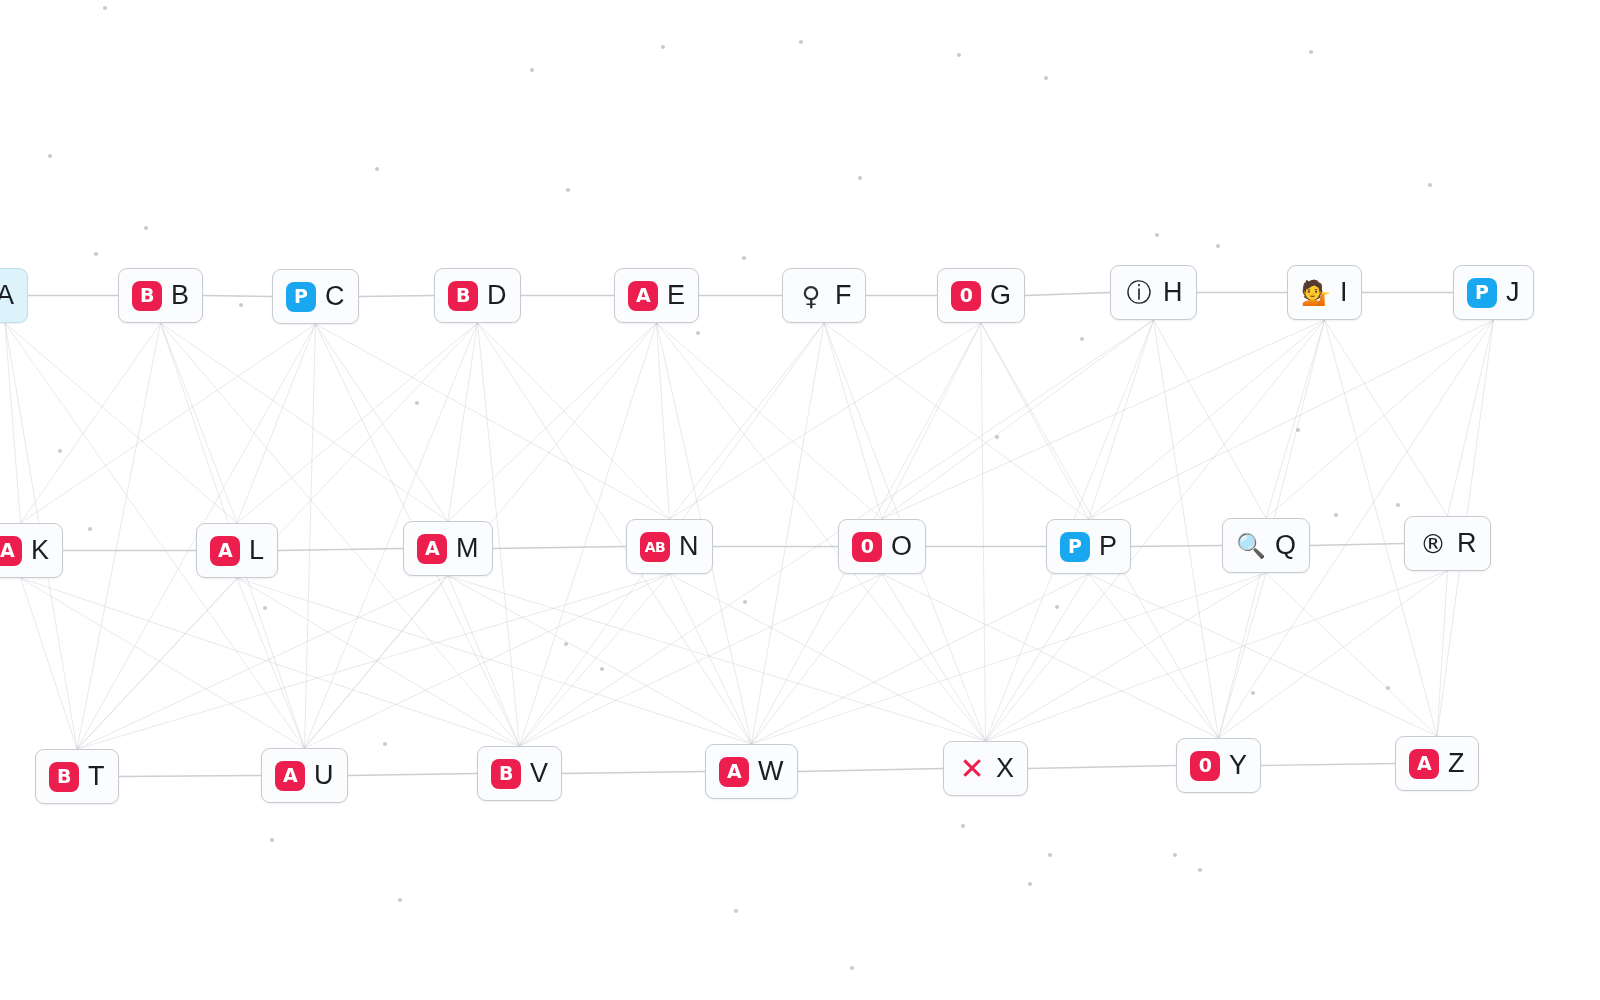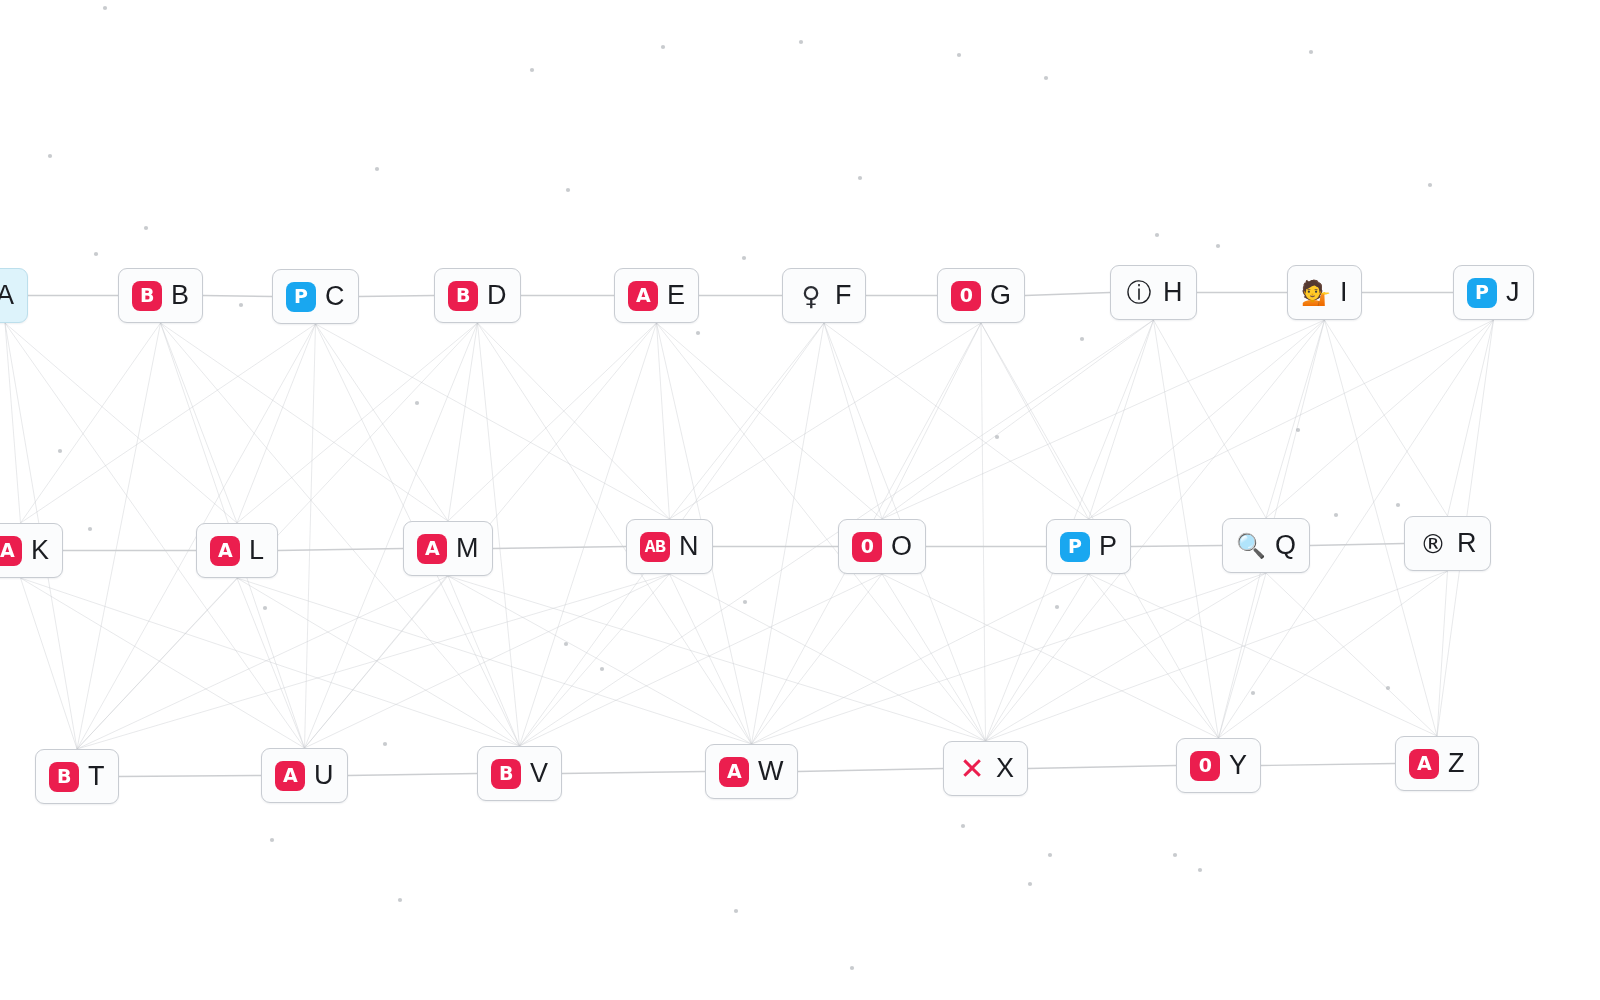--- a/index.html
+++ b/index.html
@@ -72,21 +72,21 @@
     font-weight: bold;
     line-height: 1;
     flex: 0 0 auto;
     font-family: "DejaVu Sans", sans-serif;
   }
   .badge.blood {
     background: #eb1e4e;
     font-size: 19px;
     letter-spacing: -0.5px;
   }
-  .badge.blood.ab { font-size: 18px; font-family: Liberation Mono, monospace; }
+  .badge.blood.ab { font-size: 14px; }
   .badge.park {
     background: #19a7f0;
     font-size: 19px;
   }
   .glyph {
     display: inline-flex;
     align-items: center;
     justify-content: center;
     width: 30px;
     height: 30px;

